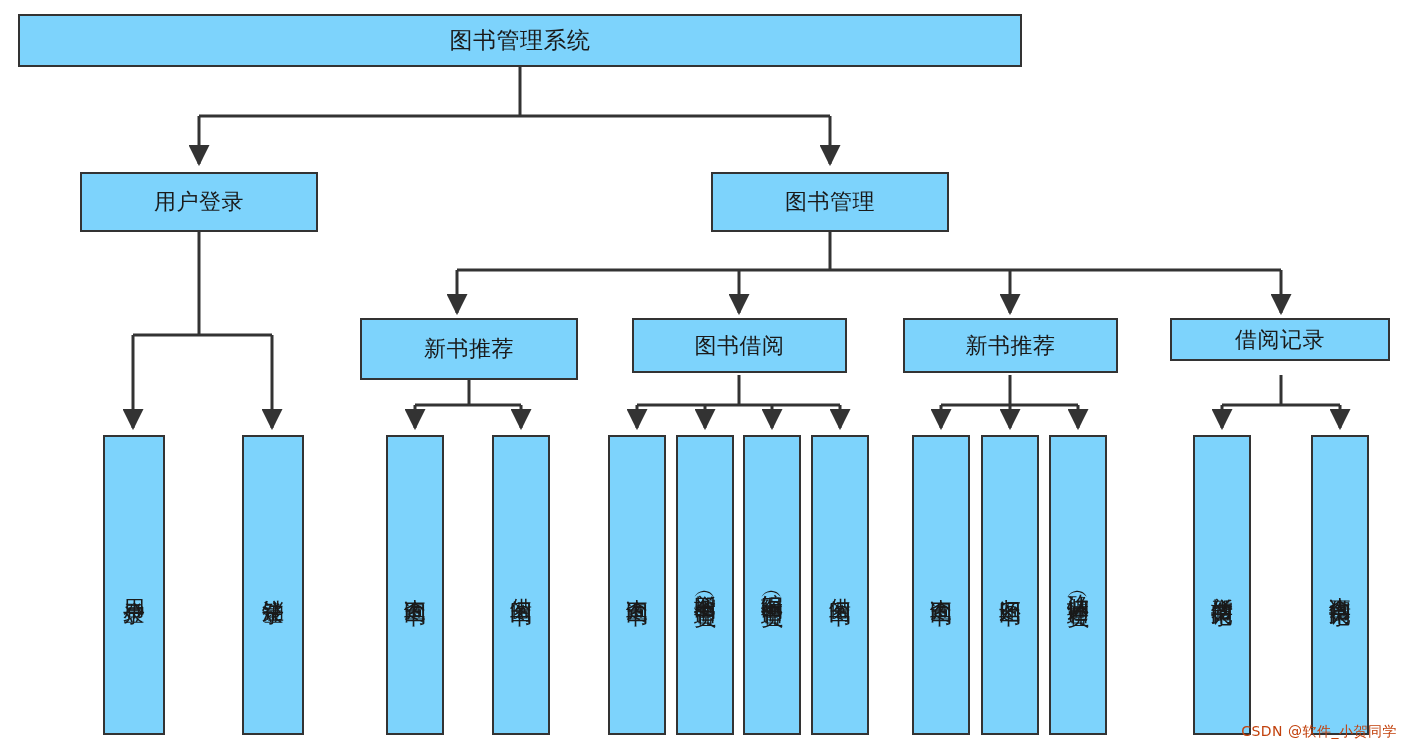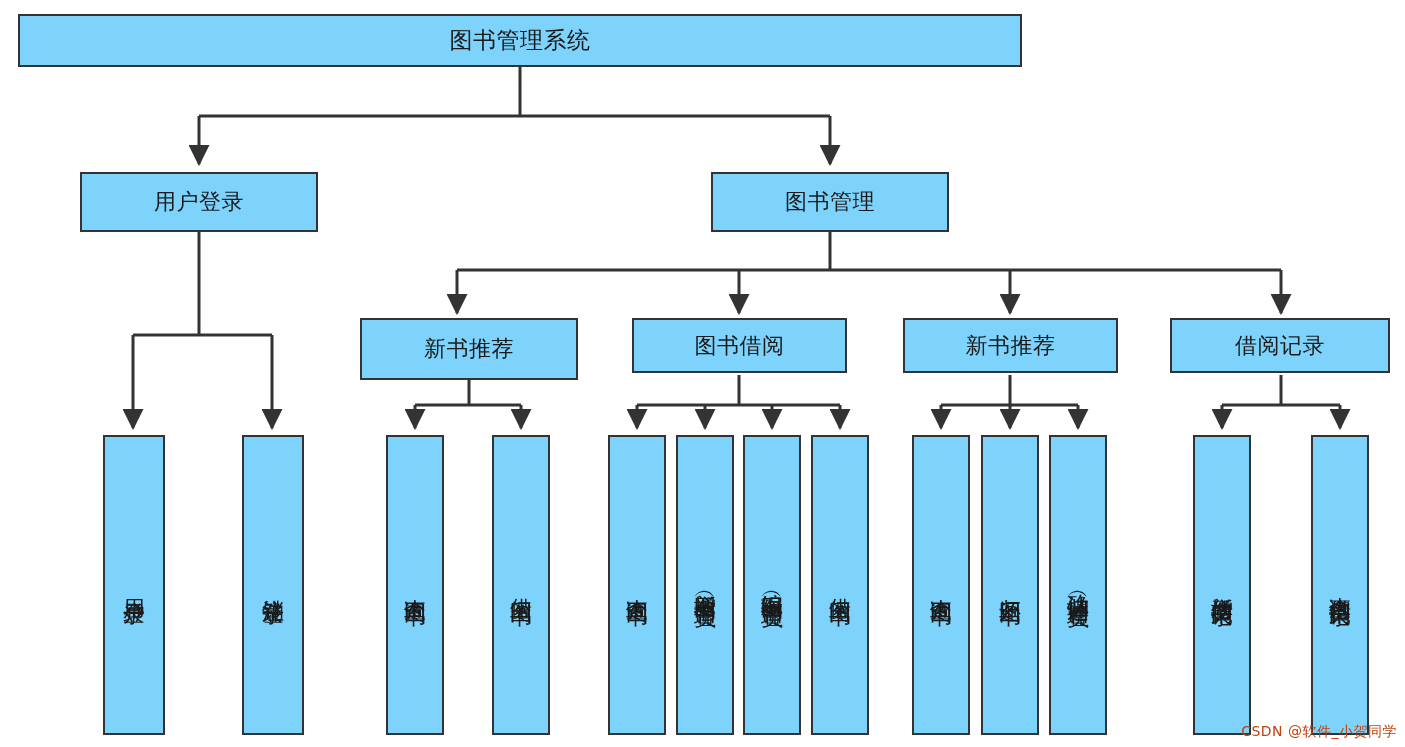--- a/index.html
+++ b/index.html
@@ -141,21 +141,21 @@
 
   <div class="node horiz" style="left:360px; top:318px; width:218px; height:62px;">
     <span class="node-label">新书推荐</span>
   </div>
   <div class="node horiz" style="left:632px; top:318px; width:215px; height:55px;">
     <span class="node-label">图书借阅</span>
   </div>
   <div class="node horiz" style="left:903px; top:318px; width:215px; height:55px;">
     <span class="node-label">新书推荐</span>
   </div>
-  <div class="node horiz" style="left:1170px; top:318px; width:220px; height:55px;">
+  <div class="node horiz" style="left:1170px; top:318px; width:220px; height:43px;">
     <span class="node-label">借阅记录</span>
   </div>
 
   <div class="node vert" style="left:103px; top:435px; width:62px; height:300px;">
     <span class="node-label">用户登录</span>
   </div>
   <div class="node vert" style="left:242px; top:435px; width:62px; height:300px;">
     <span class="node-label">注销登录</span>
   </div>
 

